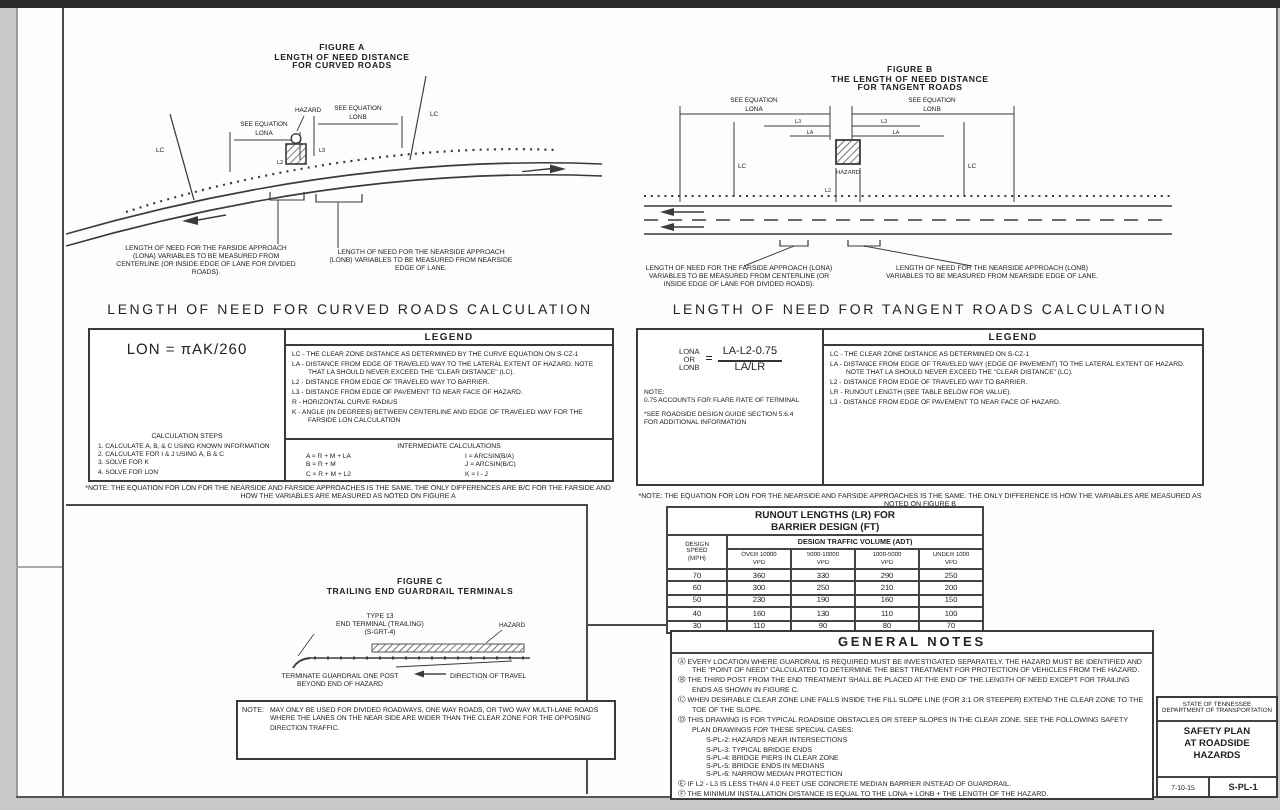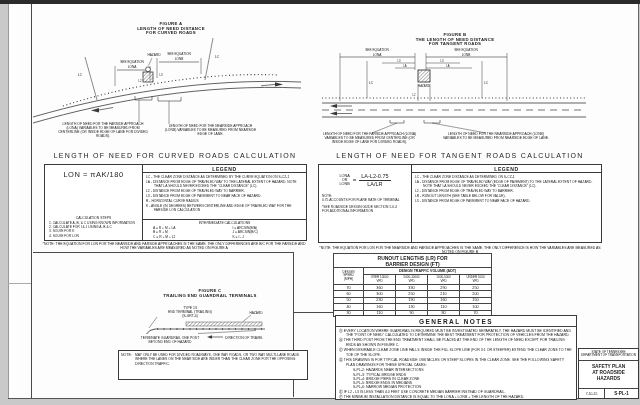--- a/index.html
+++ b/index.html
@@ -151,21 +151,21 @@
   </svg>
   <div class="abs fig-title pre" style="left:370px;top:33px;width:170px;">FIGURE B
 THE LENGTH OF NEED DISTANCE
 FOR TANGENT ROADS</div>
   <div class="abs callout" style="left:322px;top:132px;width:95px;">LENGTH OF NEED FOR THE FARSIDE APPROACH (LONA) VARIABLES TO BE MEASURED FROM CENTERLINE (OR INSIDE EDGE OF LANE FOR DIVIDED ROADS).</div>
   <div class="abs callout" style="left:440px;top:132px;width:112px;">LENGTH OF NEED FOR THE NEARSIDE APPROACH (LONB) VARIABLES TO BE MEASURED FROM NEARSIDE EDGE OF LANE.</div>
 
   <div class="abs calc-heading" style="left:44px;top:152px;width:262px;">LENGTH OF NEED FOR CURVED ROADS CALCULATION</div>
   <div class="abs calc-box" style="left:44px;top:164px;width:261px;height:75px;">
     <div class="calc-left" style="width:97px;">
-      <div class="equation">LON = πAK/180</div>
+      <div class="equation">LON = πAK/260</div>
       <div style="flex:1;"></div>
       <div class="steps-title">CALCULATION STEPS</div>
       <div class="steps-list">
           <div class="step-line" style="font-size: 3.3px; line-height: 1.3;">1. CALCULATE A, B, &amp; C USING KNOWN INFORMATION</div>
           <div class="step-line" style="font-size: 3.3px; line-height: 1.3;">2. CALCULATE FOR I &amp; J USING A, B &amp; C</div>
           <div class="step-line" style="font-size: 3.3px; line-height: 1.3;">3. SOLVE FOR K</div>
           <div class="step-line" style="font-size: 3.3px; line-height: 1.3;">4. SOLVE FOR LON</div>
         </div>
     </div>
     <div class="calc-right">

